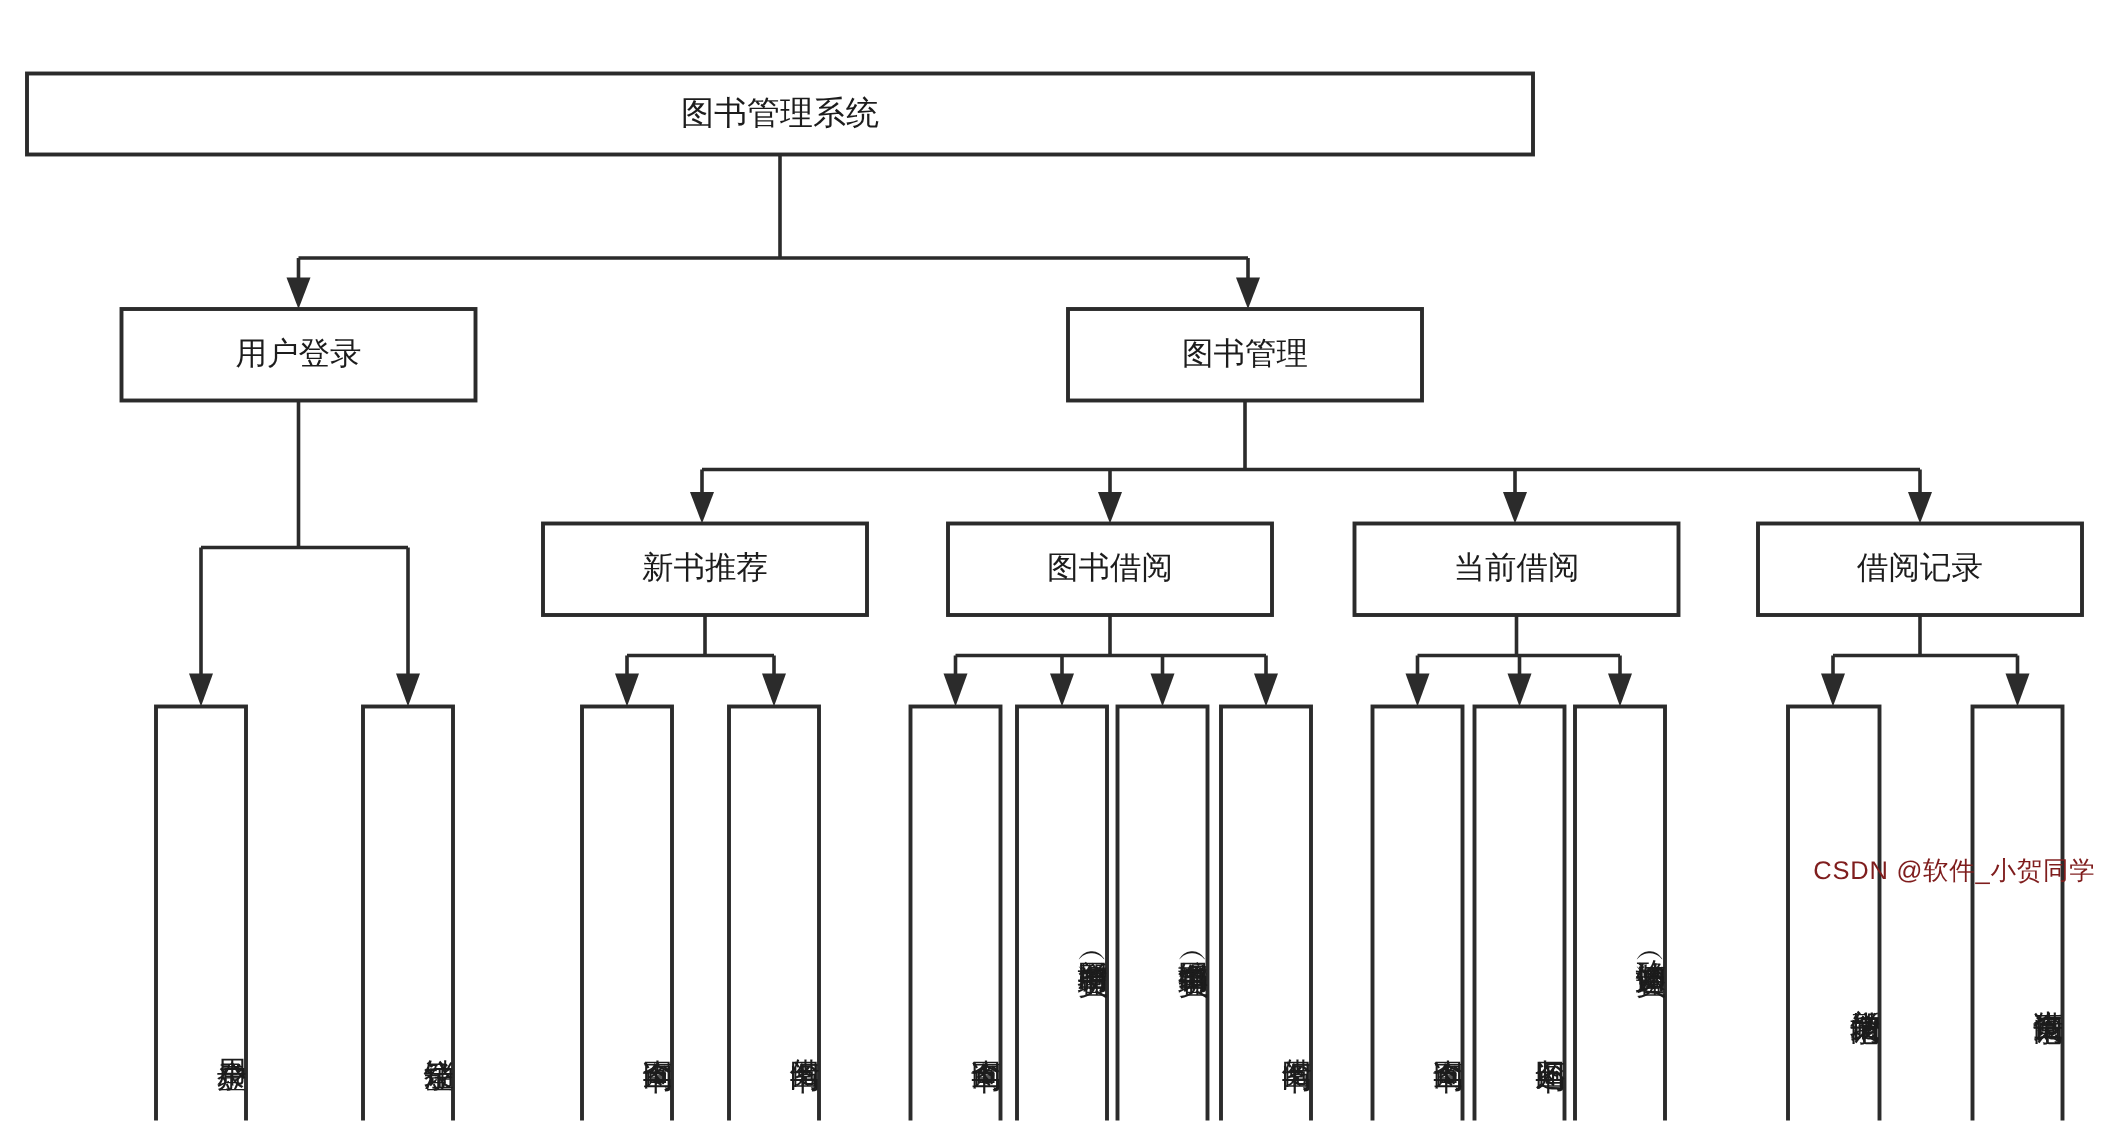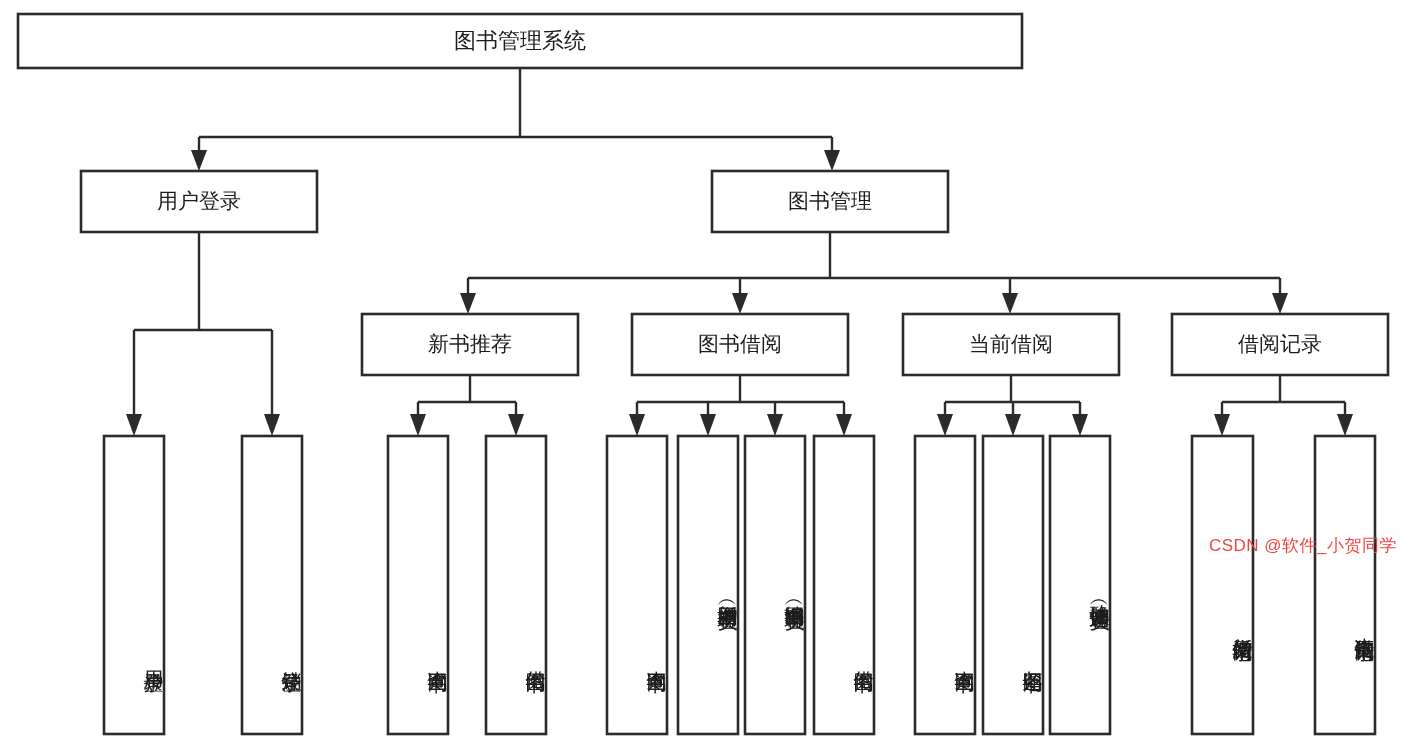--- a/index.html
+++ b/index.html
@@ -11,20 +11,21 @@
     width: 1405px;
     height: 747px;
     font-family: "Liberation Sans", "DejaVu Sans", sans-serif;
     overflow: hidden;
     position: relative;
   }
   #diagram-root {
     position: relative;
     width: 1405px;
     height: 561px;
+    margin-top: 35px;
   }
   svg.diagram-canvas {
     position: absolute;
     top: 0;
     left: 0;
     width: 1405px;
     height: 747px;
     display: block;
   }
   .node-box {
@@ -71,21 +72,21 @@
     align-items: flex-start;
     justify-content: center;
     pointer-events: none;
   }
   .watermark {
     position: absolute;
     right: 8px;
     bottom: 4px;
     font-family: "Liberation Sans", "DejaVu Sans", sans-serif;
     font-size: 17px;
-    color: #ef4444;
+    color: #7f1d1d;
     letter-spacing: 0.5px;
     white-space: nowrap;
   }
 </style>
 </head>
 <body>
 
 <div id="diagram-root">
 
   <svg class="diagram-canvas" viewBox="0 0 1405 747" xmlns="http://www.w3.org/2000/svg">

